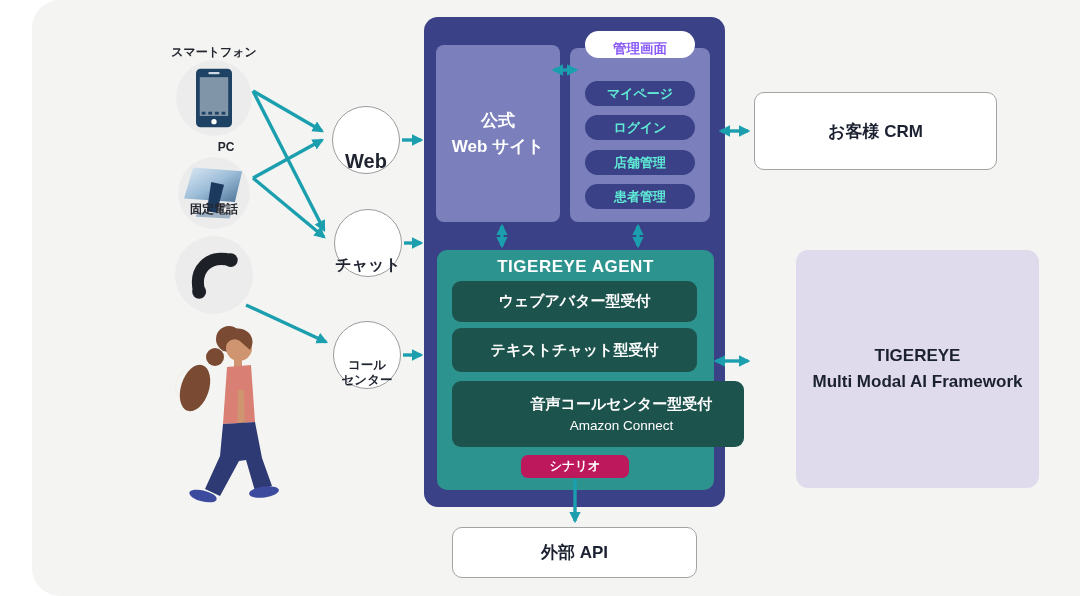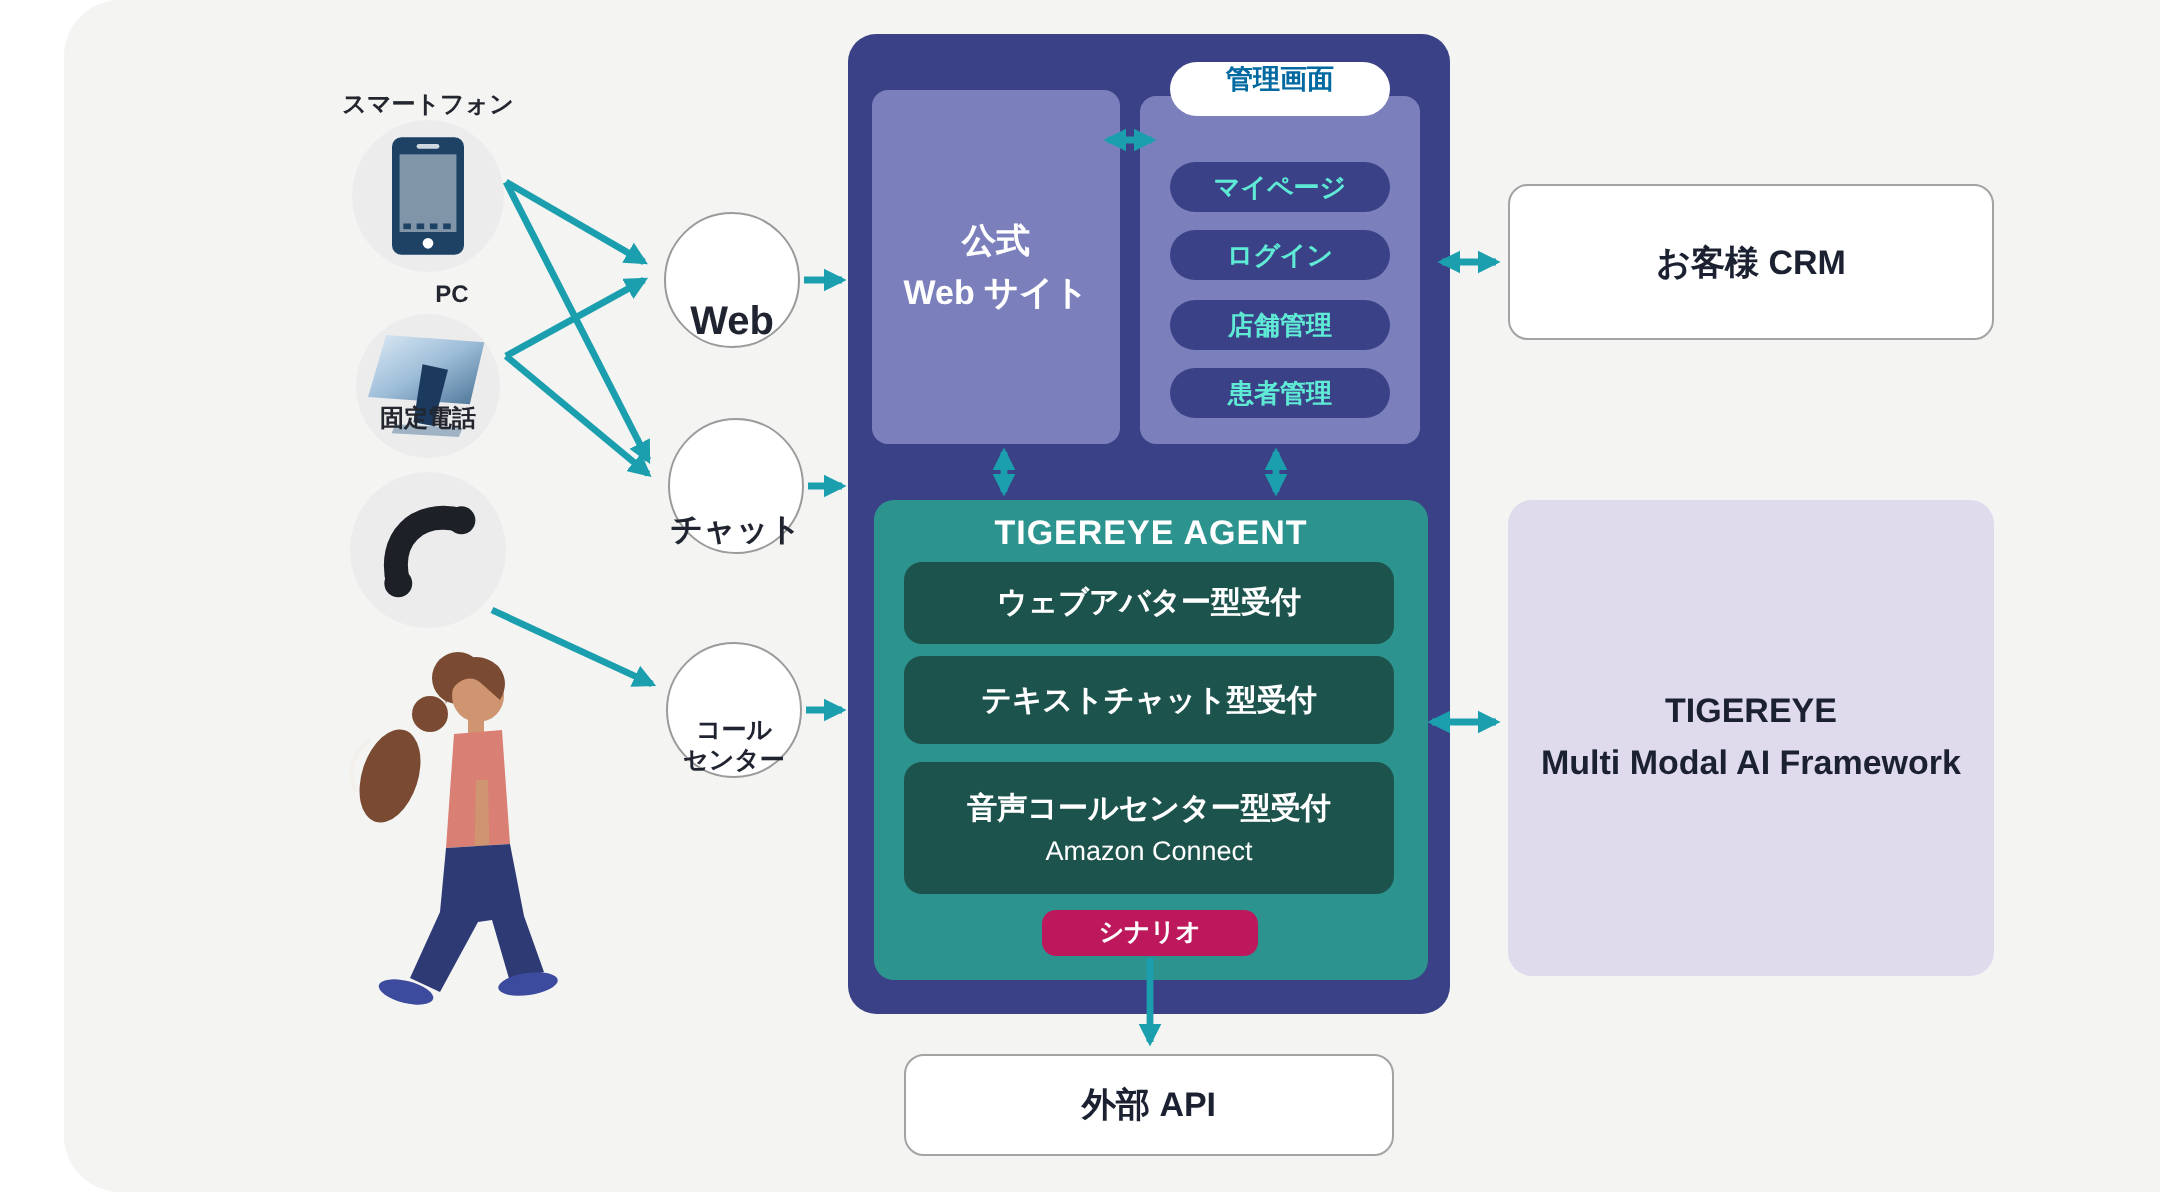--- a/index.html
+++ b/index.html
@@ -14,22 +14,22 @@
   .dev-circle{background:#ececec;border-radius:50%;display:flex;align-items:center;justify-content:center;}
   .channel{
     background:#ffffff;border:1.5px solid #9b9b9b;border-radius:50%;
     display:flex;align-items:flex-end;justify-content:center;text-align:center;
     color:#1f2430;font-weight:bold;box-sizing:border-box;
   }
   .navy-panel{background:#3b4187;border-radius:14px;}
   .purple-box{background:#7b80bd;border-radius:8px;display:flex;align-items:center;justify-content:center;}
   .website-text{color:#ffffff;font-size:17px;font-weight:bold;text-align:center;line-height:1.5;}
   .admin-pill-title{
-    background:#ffffff;border-radius:14px;display:flex;align-items:flex-start;justify-content:center;
-    font-size:13.5px;font-weight:bold;color:#0369a1;
+    background:#ffffff;border-radius:14px;display:flex;align-items:flex-end;justify-content:center;
+    font-size:13.5px;font-weight:bold;color:#8b5cf6;
   }
   .nav-pill{
     background:#3b4187;border-radius:13px;display:flex;align-items:center;justify-content:center;
     color:#5eead4;font-size:13px;font-weight:bold;
   }
   .teal-panel{background:#2d938e;border-radius:10px;}
   .agent-title{width:277px;text-align:center;color:#ffffff;font-size:17px;font-weight:bold;letter-spacing:.5px;}
   .module{
     background:#1d534d;border-radius:9px;display:flex;flex-direction:column;
     align-items:center;justify-content:center;color:#ffffff;text-align:center;
@@ -154,33 +154,33 @@
   </div>
 
   <div class="abs teal-panel" style="left:405px;top:250px;width:277px;height:240px;"></div>
   <div class="abs agent-title" style="left:405px;top:257px;">TIGEREYE AGENT</div>
   <div class="abs module" style="left:420px;top:328px;width:245px;height:44px;">
     <div class="m-label">テキストチャット型受付</div>
   </div>
   <div class="abs module" style="left:420px;top:281px;width:245px;height:41px;">
     <div class="m-label">ウェブアバター型受付</div>
   </div>
-  <div class="abs module" style="left:420px;top:381px;width:245px;height:66px;">
+  <div class="abs module" style="left:420px;top:381px;width:245px;height:66px;padding-left:47px;">
     <div class="m-label">音声コールセンター型受付</div>
     <div class="m-sub">Amazon Connect</div>
   </div>
   <div class="abs scenario-pill" style="left:489px;top:455px;width:108px;height:23px;">
     <span>シナリオ</span>
   </div>
 
   <div class="abs white-box" style="left:722px;top:92px;width:243px;height:78px;">
     <span>お客様 CRM</span>
   </div>
 
-  <div class="abs lavender-box" style="left:722px;top:250px;width:243px;height:238px;">
+  <div class="abs lavender-box" style="left:764px;top:250px;width:243px;height:238px;">
     <span>
       <span>TIGEREYE</span><br>
       <span>Multi Modal AI Framework</span>
     </span>
   </div>
 
   <div class="abs white-box" style="left:420px;top:527px;width:245px;height:51px;">
     <span>外部 API</span>
   </div>
 

